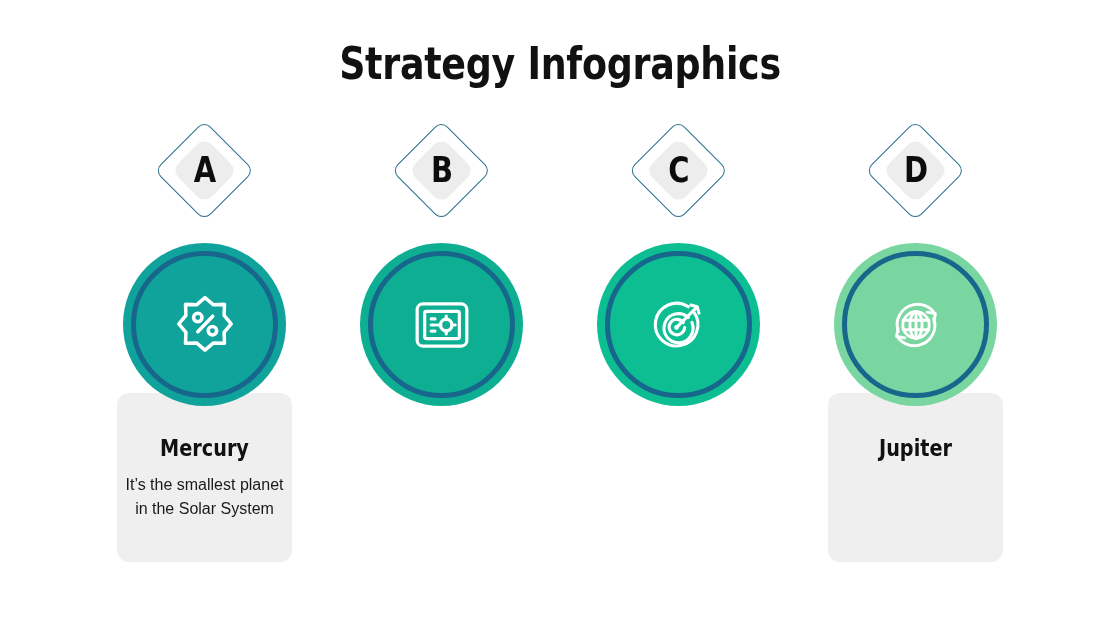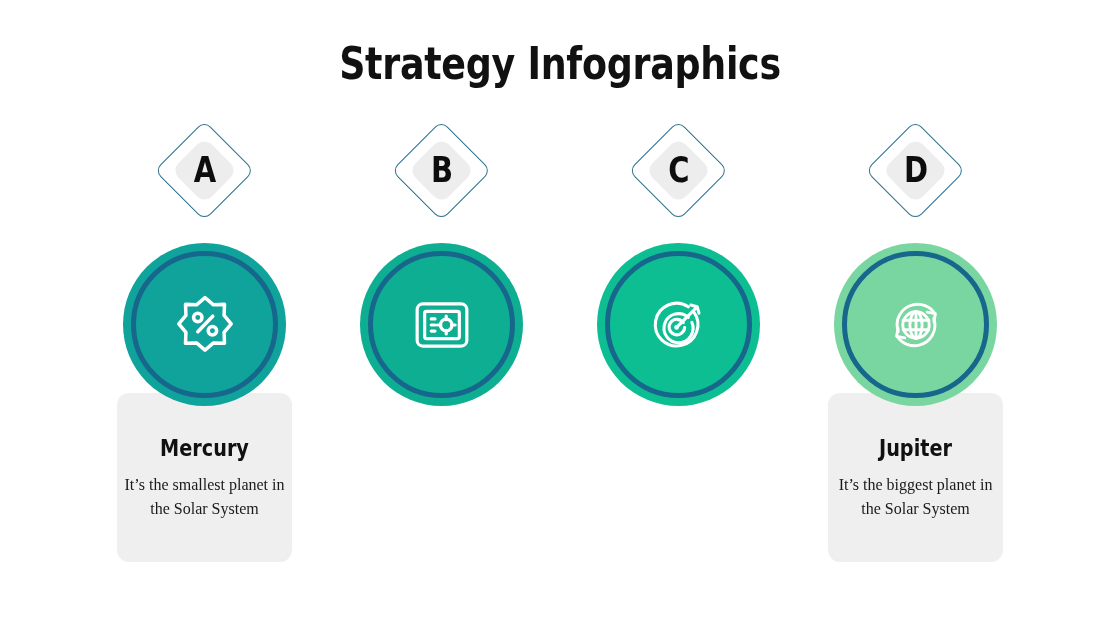--- a/index.html
+++ b/index.html
@@ -79,21 +79,21 @@
     color: #111111;
     line-height: 1;
     transform: scaleX(0.93);
   }
   .card-desc {
     position: absolute;
     left: 4px;
     top: 80px;
     width: 167px;
     text-align: center;
-    font-family: Liberation Serif, serif;
+    font-family: Liberation Sans, sans-serif;
     font-weight: 400;
     font-size: 16px;
     color: #1a1a1a;
     line-height: 1.5;
   }
 
   
   .diamond-wrap {
     position: absolute;
     left: 68.5px;
@@ -283,21 +283,20 @@
         <div class="diamond-inner-shape"></div>
         <div class="diamond-letter">C</div>
       </div>
 
     </div>
 
     <div class="column col-3">
 
       <div class="card">
         <div class="card-title">Jupiter</div>
-        <div class="card-desc">It’s the biggest planet in the Solar System</div>
       </div>
 
       <div class="circle-wrap">
         <div class="circle-fill" style="background:#79D6A0;"></div>
         <div class="circle-ring"></div>
         <div class="circle-icon">
           <svg width="64" height="64" viewBox="0 0 64 64" fill="none" stroke="#ffffff" stroke-width="2.9" stroke-linecap="round" stroke-linejoin="round">
             <circle cx="32" cy="32" r="13.2"></circle>
             <ellipse cx="32" cy="32" rx="6.1" ry="13.2"></ellipse>
             <line x1="19.2" y1="27.2" x2="44.8" y2="27.2"></line>

